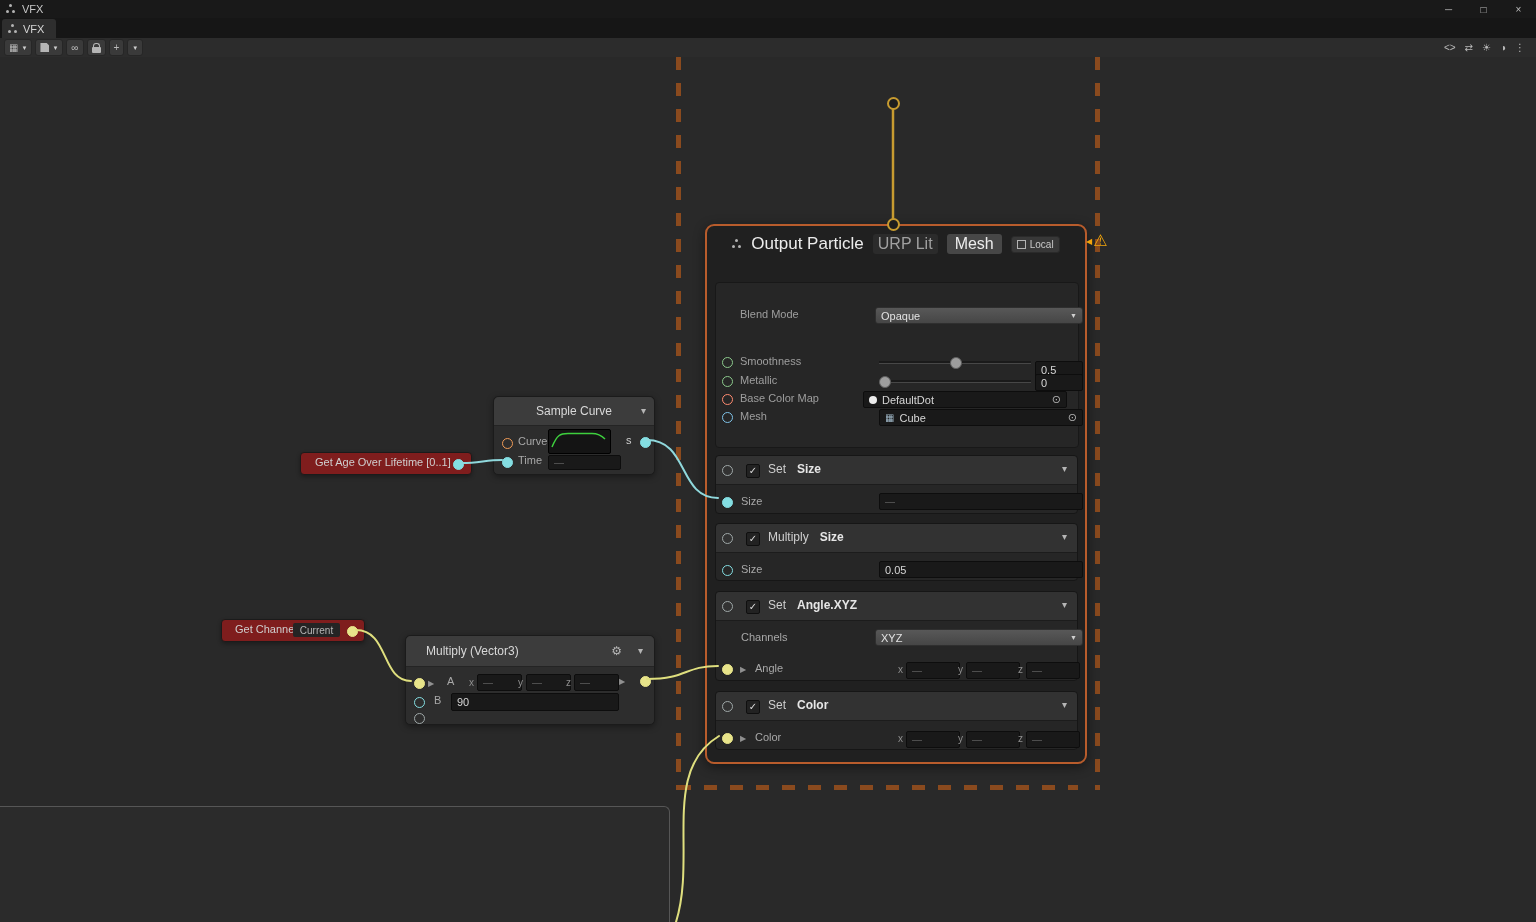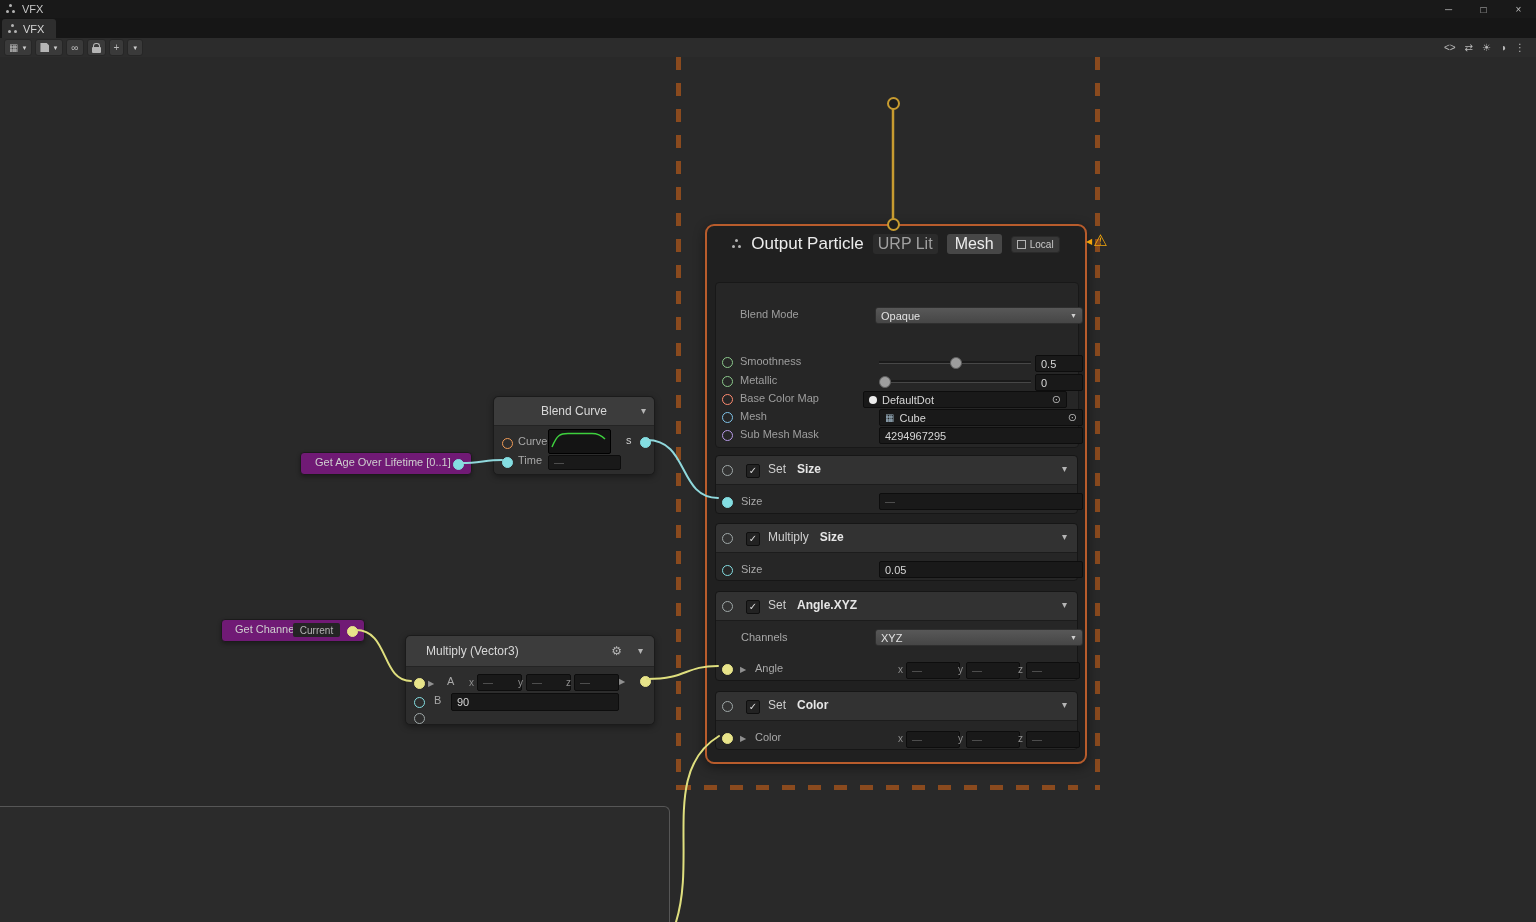--- a/index.html
+++ b/index.html
@@ -40,21 +40,21 @@
   .warning{position:absolute;left:1086px;top:176px;z-index:5;display:flex;align-items:center;gap:1px}
   .warn-arrow{font-size:8px;color:var(--warning)}
   .warn-tri{font-size:16px;color:var(--warning);font-weight:bold;line-height:1}
 
   
   .node{position:absolute;z-index:3;background:#2d2d2d;border:1px solid #1b1b1b;border-radius:5px;
         box-shadow:0 2px 6px rgba(0,0,0,.38)}
   .node-header{position:relative;height:28px;background:#3c3c3c;border-bottom:1px solid #242424;
                border-radius:5px 5px 0 0;display:flex;align-items:center;justify-content:center;
                font-size:12px;color:#d8d8d8}
-  .compact-node{position:absolute;z-index:3;height:21px;background:#701a75;border:1px solid #1b1b1b;
+  .compact-node{position:absolute;z-index:3;height:21px;background:#7f1d1d;border:1px solid #1b1b1b;
                 border-radius:4px;box-shadow:0 2px 4px rgba(0,0,0,.32);font-size:11px;color:#cfcfcf}
   .port{position:absolute;width:9px;height:9px;border-radius:50%;border:1px solid var(--c,#999);background:transparent}
   .port.filled{background:var(--c,#999)}
   .plabel{position:absolute;font-size:11px;color:#a8a8a8;white-space:nowrap}
   .axis-label{position:absolute;font-size:10px;color:#8f8f8f}
   .expander{position:absolute;font-size:8px;color:#909090}
   .field{position:absolute;height:15px;background:#191919;border:1px solid #0d0d0d;border-radius:2px;
          font-size:11px;color:#d6d6d6;display:flex;align-items:center;padding:0 5px;overflow:hidden}
   .field .dash{color:#5e5e5e;font-size:10px}
   .dropdown{position:absolute;height:15px;background:linear-gradient(#585858,#464646);border:1px solid #2f2f2f;
@@ -212,21 +212,21 @@
           <span class="dd-arrow">▼</span>
         </div>
       </div>
       <div class="srow" style="top:71px">
         <span class="port" style="left:6px;top:3px;--c:var(--port-green)"></span>
         <span class="slabel">Smoothness</span>
         <div class="slider" style="left:163px;top:2px;width:152px">
           <div class="slider-track"></div>
           <div class="slider-handle" style="left:71px"></div>
         </div>
-        <div class="field" style="left:319px;top:1px;width:36px">
+        <div class="field" style="left:319px;top:7px;width:36px">
           <span>0.5</span>
         </div>
       </div>
       <div class="srow" style="top:90px">
         <span class="port" style="left:6px;top:3px;--c:var(--port-green)"></span>
         <span class="slabel">Metallic</span>
         <div class="slider" style="left:163px;top:2px;width:152px">
           <div class="slider-track"></div>
           <div class="slider-handle" style="left:0"></div>
         </div>
@@ -243,27 +243,20 @@
           <span class="picker">⊙</span>
         </div>
       </div>
       <div class="srow" style="top:126px">
         <span class="port" style="left:6px;top:3px;--c:var(--port-blue)"></span>
         <span class="slabel">Mesh</span>
         <div class="field" style="left:163px;top:0;width:192px">
           <span class="mesh-glyph">▦</span>
           <span>Cube</span>
           <span class="picker">⊙</span>
-        </div>
-      </div>
-      <div class="srow" style="top:144px">
-        <span class="port" style="left:6px;top:3px;--c:var(--port-purple)"></span>
-        <span class="slabel">Sub Mesh Mask</span>
-        <div class="field" style="left:163px;top:0;width:192px">
-          <span>4294967295</span>
         </div>
       </div>
     </div>
 
     <div class="block" style="top:229px;height:57px">
       <div class="block-header">
         <span class="port" style="left:6px;top:9px;--c:var(--port-gray)"></span>
         <span class="checkbox" style="left:30px;top:8px;width:12px;height:12px">
           <span class="check">✓</span>
         </span>
@@ -358,21 +351,21 @@
       </div>
       <span class="axis-label" style="left:302px;top:41px">z</span>
       <div class="field" style="left:310px;top:39px;width:42px">
         <span class="dash">—</span>
       </div>
     </div>
   </div>
 
   <div class="node" style="left:493px;top:339px;width:160px;height:77px">
     <div class="node-header">
-      <span>Blend Curve</span>
+      <span>Sample Curve</span>
       <span class="chevron" style="right:8px;top:8px">▾</span>
     </div>
     <span class="port" style="left:8px;top:41px;--c:var(--port-orange)"></span>
     <span class="plabel" style="left:24px;top:38px">Curve</span>
     <div class="curve-preview">
       <svg width="59" height="21">
         <path d="M3,17 C8,5 11,3.5 19,3.5 L43,3.5 C49,3.5 52,5 56,9" fill="none" stroke="#3ecf3e" stroke-width="1.5"></path>
       </svg>
     </div>
     <span class="port filled" style="left:8px;top:60px;--c:var(--port-cyan)"></span>

